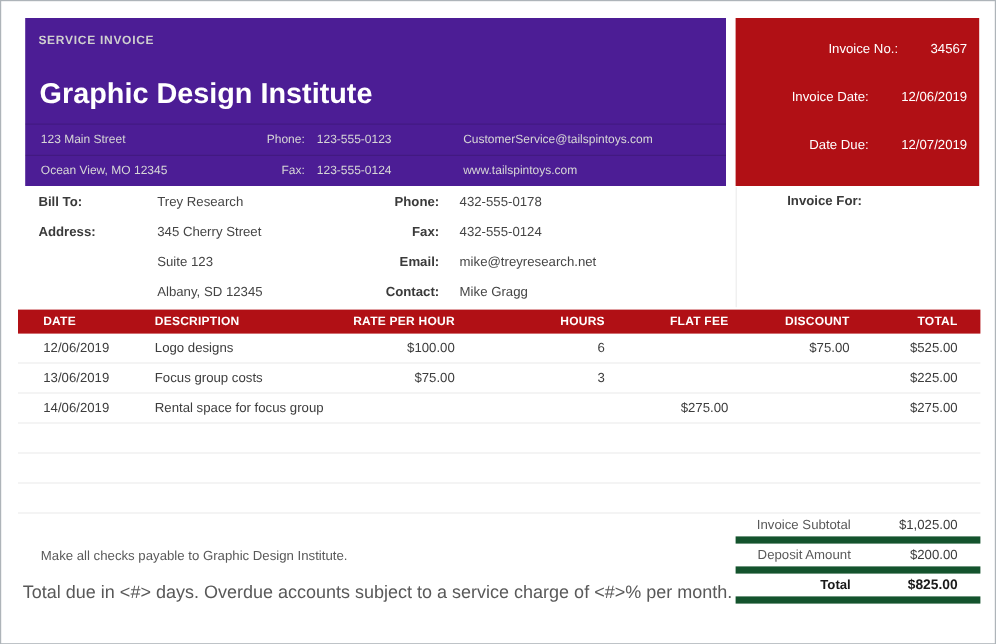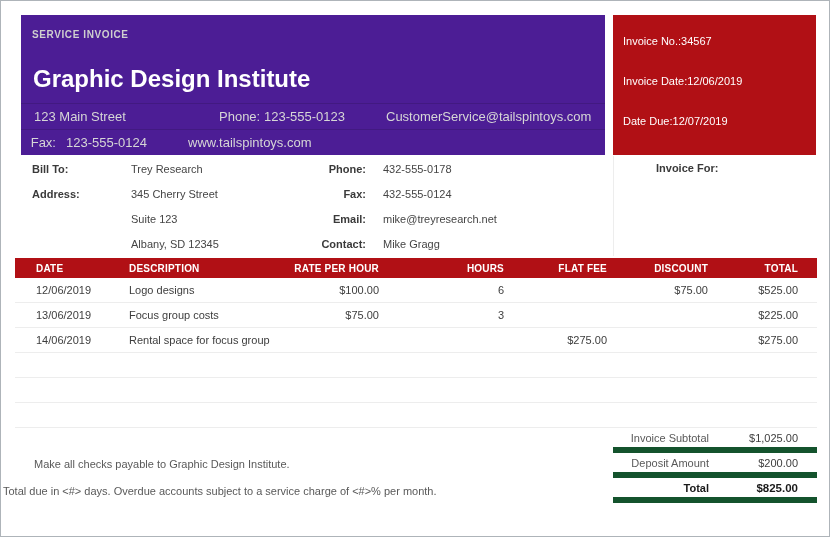--- a/index.html
+++ b/index.html
@@ -24,39 +24,39 @@
     position: absolute; left: 11px; top: 14px;
     font-size: 10px; font-weight: bold; letter-spacing: 0.6px; color: #cfcfcf;
   }
   .company-name {
     position: absolute; left: 12px; top: 50px;
     font-size: 24px; font-weight: bold; color: #ffffff;
   }
   .contact-rows { position: absolute; left: 0; right: 0; bottom: 0; }
   .contact-row {
     height: 26px; display: flex; align-items: center;
-    font-size: 13px; color: #d6d6d6;
+    font-size: 10px; color: #d6d6d6;
     border-top: 1px solid rgba(0,0,0,0.13);
   }
   .c-address { width: 198px; padding-left: 13px; }
   .c-label   { width: 35px; text-align: right; }
   .c-value   { width: 110px; padding-left: 10px; }
   .c-web     { flex: 1; padding-left: 22px; }
 
   
   .invoice-meta {
     position: absolute; left: 612px; top: 14px;
     width: 203px; height: 140px;
     background: #B11015; color: #ffffff;
     padding-top: 6px;
   }
   .meta-row {
     height: 40px; display: flex; align-items: center;
-    justify-content: flex-start;
-    padding: 0 10px; font-size: 11px;
+    justify-content: flex-end;
+    padding: 0 10px; font-size: 11px; gap: 27px;
   }
 
   
   .billto-section { position: absolute; left: 0; top: 155px; width: 830px; height: 101px; border-radius: 20px; }
   .billto-grid { position: absolute; left: 20px; top: 0; width: 584px; }
   .b-row { height: 25px; display: flex; align-items: center; font-size: 11px; }
   .b-label  { width: 110px; padding-left: 11px; font-weight: bold; color: #3a3a3a; }
   .b-value  { width: 180px; color: #454545; }
   .b-rlabel { width: 55px; text-align: right; font-weight: bold; color: #3a3a3a; }
   .b-rvalue { flex: 1; padding-left: 17px; color: #454545; }
@@ -93,38 +93,39 @@
     height: 25px; display: flex; align-items: center;
     font-size: 11px; border-bottom: 6px solid #14532d;
   }
   .t-label { width: 96px; text-align: right; color: #595959; }
   .t-value { flex: 1; text-align: right; padding-right: 19px; color: #3d3d3d; }
   .t-row.total .t-label { font-weight: bold; color: #1a1a1a; }
   .t-row.total .t-value { font-weight: bold; color: #1a1a1a; font-size: 11.5px; }
 
   
   .note1 { position: absolute; left: 33px; top: 457px; font-size: 11px; color: #595959; }
-  .note2 { position: absolute; left: 2px; top: 484px; font-size: 11px; color: #595959; }
+  .note2 { position: absolute; left: 18px; top: 484px; font-size: 15px; color: #595959; }
 </style>
 </head>
 <body>
 
 <div class="canvas">
 
   <div class="company-block">
     <div class="doc-type">SERVICE INVOICE</div>
     <div class="company-name">Graphic Design Institute</div>
     <div class="contact-rows">
       <div class="contact-row">
         <span class="c-address">123 Main Street</span>
         <span class="c-label">Phone:</span>
         <span class="c-value">123-555-0123</span>
         <span class="c-web">CustomerService@tailspintoys.com</span>
       </div>
       <div class="contact-row">
+        <span class="c-address">Ocean View, MO 12345</span>
         <span class="c-label">Fax:</span>
         <span class="c-value">123-555-0124</span>
         <span class="c-web">www.tailspintoys.com</span>
       </div>
     </div>
   </div>
 
   <div class="invoice-meta">
     <div class="meta-row">
       <span>Invoice No.:</span>

